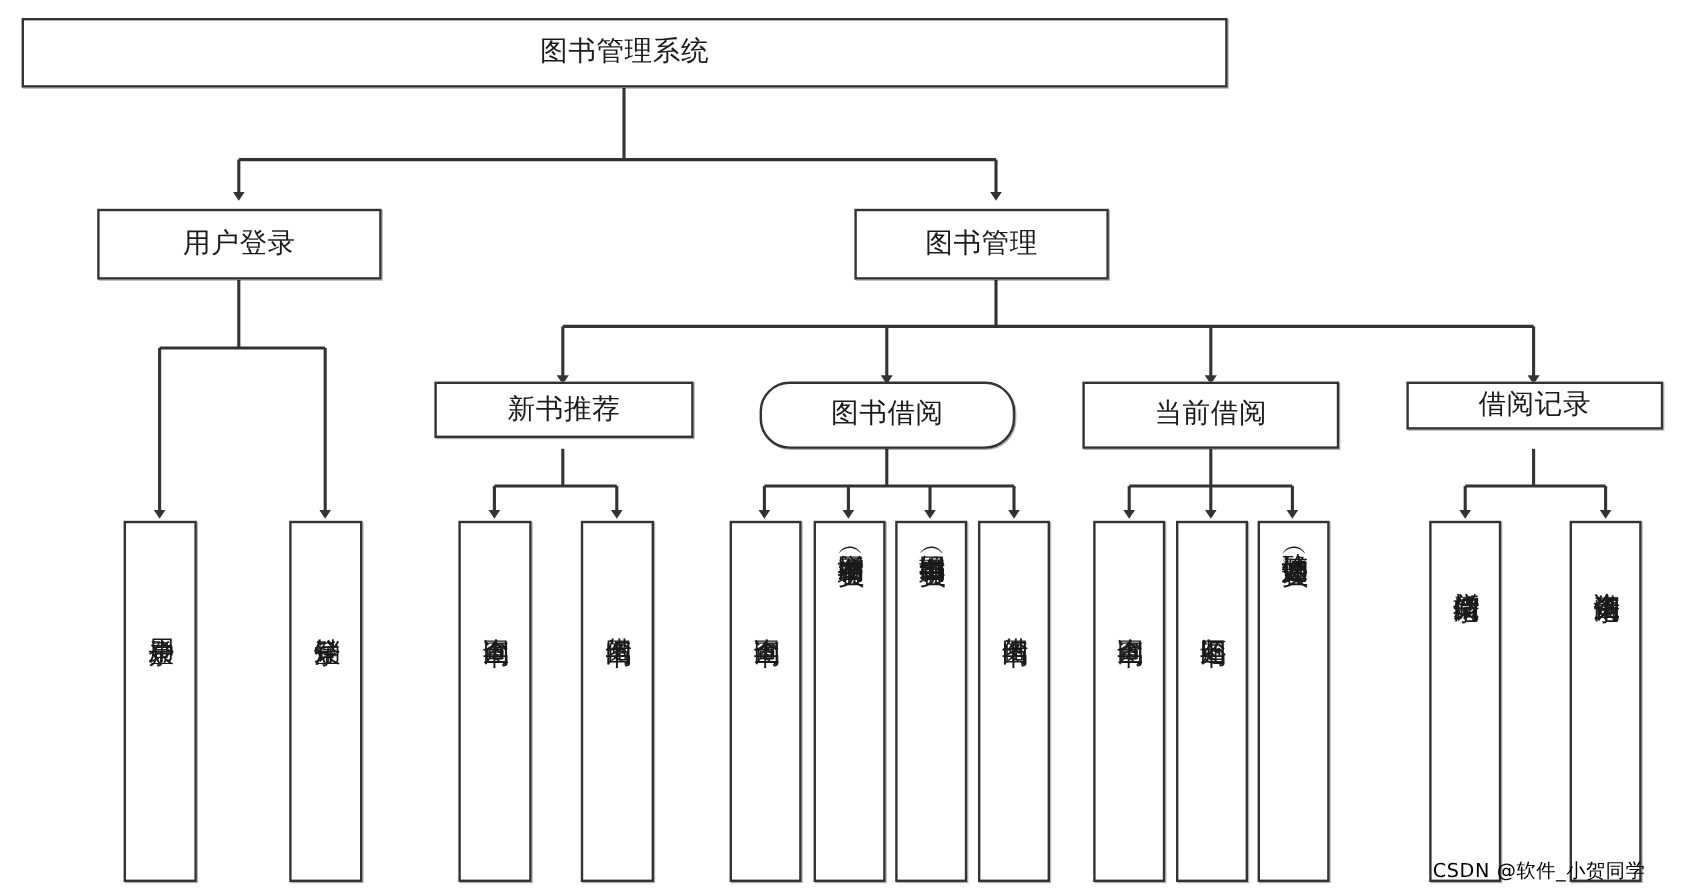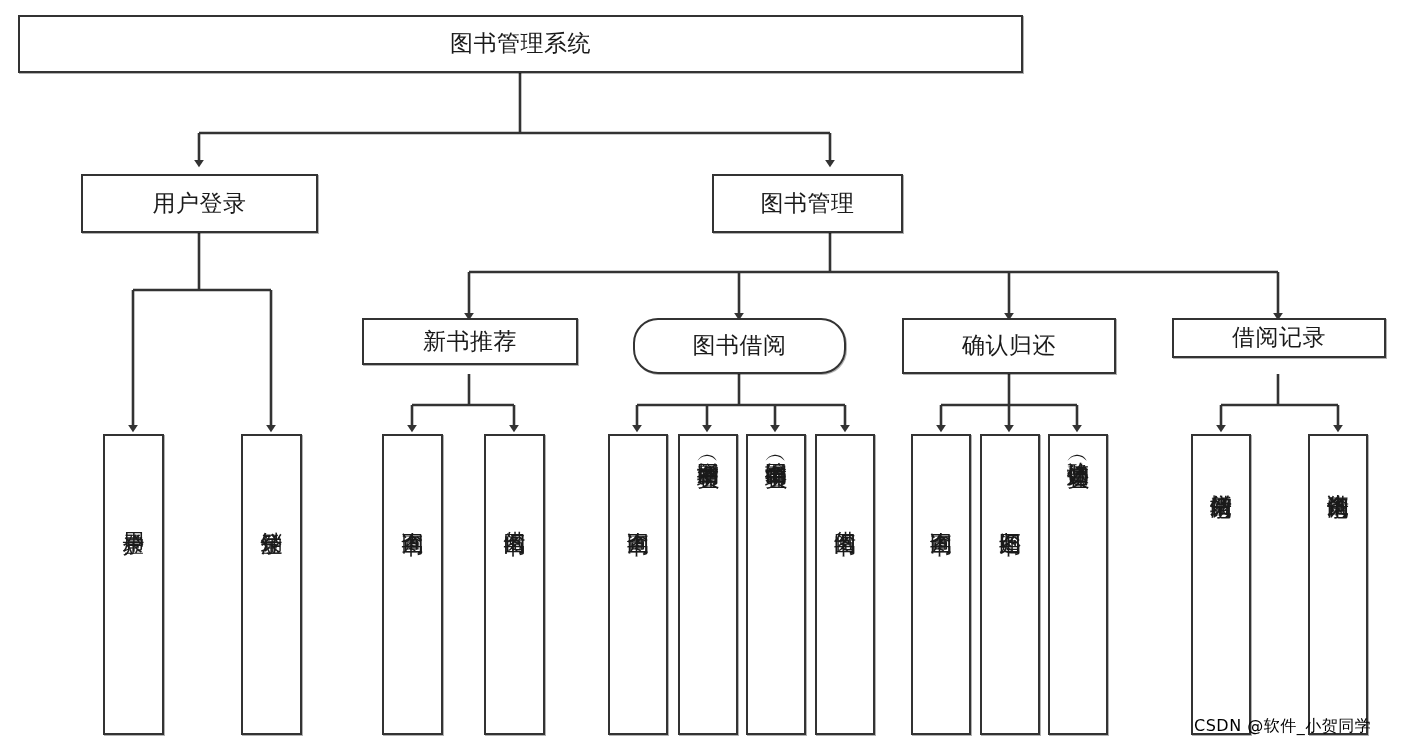--- a/index.html
+++ b/index.html
@@ -121,32 +121,32 @@
     </g>
   </svg>
 
   <div class="node node-h" style="left:18px; top:15px; width:1005px; height:58px;">
     <span>图书管理系统</span>
   </div>
 
   <div class="node node-h" style="left:81px; top:174px; width:237px; height:59px;">
     <span>用户登录</span>
   </div>
-  <div class="node node-h" style="left:712px; top:174px; width:191px; height:59px;">
+  <div class="node node-h" style="left:712px; top:174px; width:212px; height:59px;">
     <span>图书管理</span>
   </div>
 
   <div class="node node-h" style="left:362px; top:318px; width:216px; height:47px;">
     <span>新书推荐</span>
   </div>
   <div class="node node-h" style="left:633px; top:318px; width:213px; height:56px;border-radius:25px;">
     <span>图书借阅</span>
   </div>
   <div class="node node-h" style="left:902px; top:318px; width:214px; height:56px;">
-    <span>确认归还</span>
+    <span>当前借阅</span>
   </div>
   <div class="node node-h" style="left:1172px; top:318px; width:214px; height:40px;">
     <span>借阅记录</span>
   </div>
 
   <div class="node node-v" style="left:103px; top:434px; width:61px; height:301px; padding-top:78px;">
     <span class="vlabel">用户登录</span>
   </div>
   <div class="node node-v" style="left:241px; top:434px; width:61px; height:301px; padding-top:78px;">
     <span class="vlabel">注销登录</span>

